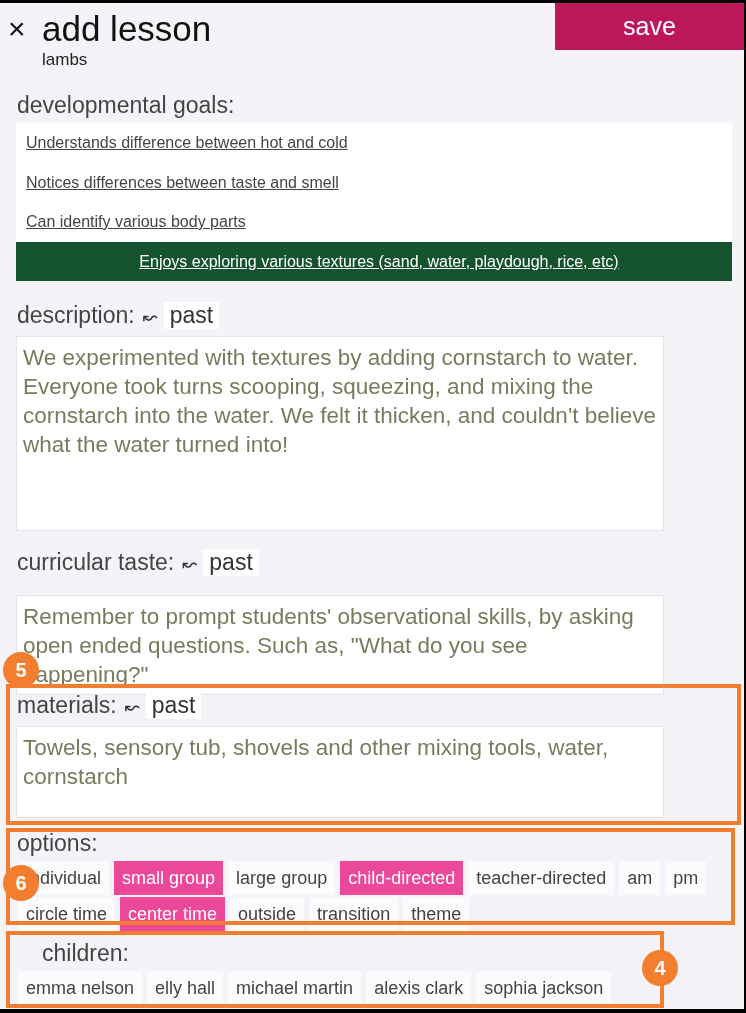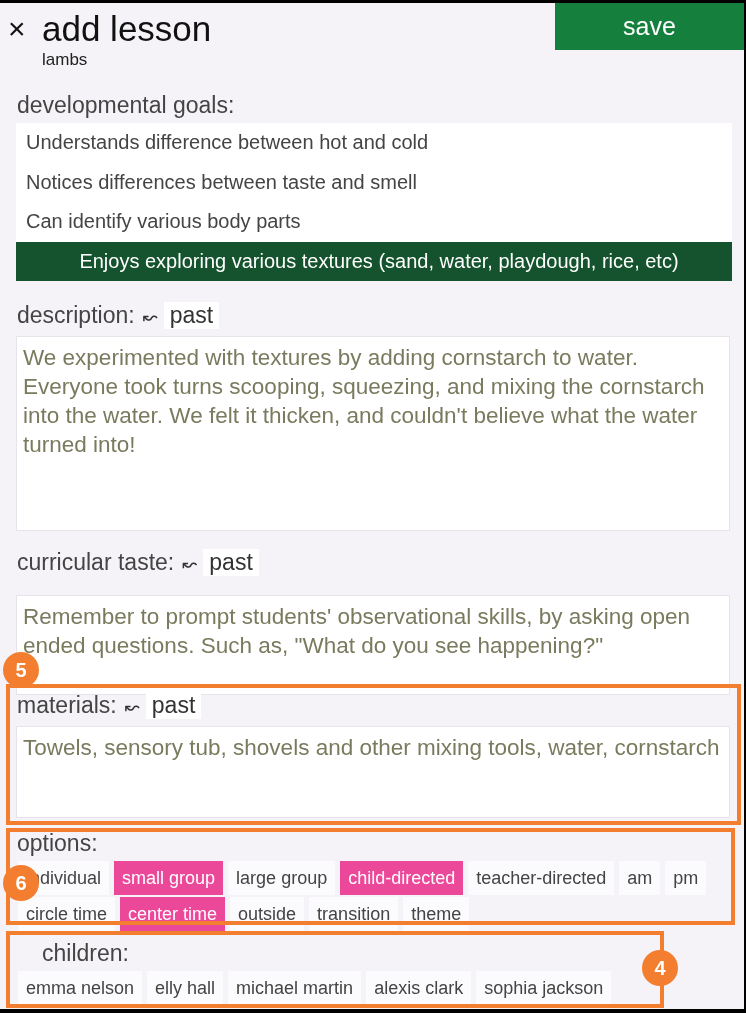--- a/index.html
+++ b/index.html
@@ -12,37 +12,37 @@
   .topbar-edge { position: absolute; left: 0; top: 0; width: 746px; height: 3px; background: #000; }
   .bottom-edge { position: absolute; left: 0; bottom: 0; width: 746px; height: 4px; background: #000; }
   .right-edge { position: absolute; right: 0; top: 0; width: 2px; height: 1013px; background: #000; }
 
   .header { position: absolute; left: 0; top: 3px; width: 746px; height: 70px; }
   .close-btn { position: absolute; left: 8px; top: 8px; font-size: 30px; color: #111; cursor: pointer; line-height: 36px; }
   .title { position: absolute; left: 42px; top: 6px; font-size: 35px; color: #111; line-height: 40px; }
   .subtitle { position: absolute; left: 42px; top: 47px; font-size: 17px; color: #222; }
   .save-btn {
     position: absolute; left: 555px; top: 3px; width: 189px; height: 47px;
-    background: #15803d; color: #fff; font-size: 25px; border: none;
+    background: #be185d; color: #fff; font-size: 25px; border: none;
     display: flex; align-items: center; justify-content: center; cursor: pointer;
     font-family: "Liberation Sans", sans-serif;
   }
 
   .label { position: absolute; left: 17px; font-size: 23px; color: #444; }
   .label .hist { font-size: 18px; margin: 0 6px 0 8px; color: #333; }
   .label .past {
     display: inline-block; background: #fff; padding: 0 6px; font-size: 23px; color: #333; cursor: pointer;
   }
 
   .goals { position: absolute; left: 16px; top: 123px; width: 716px; background: #fff; }
-  .goal { height: 39.5px; line-height: 39.5px; padding-left: 10px; font-size: 20px; color: #444; cursor: pointer; }
+  .goal { height: 39.5px; line-height: 39.5px; padding-left: 10px; font-size: 16px; color: #444; cursor: pointer; text-decoration: underline; }
   .goal.selected { background: #14532d; color: #fff; text-align: center; }
 
   .textbox {
-    position: absolute; left: 16px; width: 714px; background: #fff;
+    position: absolute; left: 16px; width: 648px; background: #fff;
     border: 1px solid #e6e4ea; box-sizing: border-box;
     padding: 6px 6px; font-size: 22.5px; line-height: 29px; color: #7a7a5e;
   }
 
   .chips { position: absolute; left: 18px; display: flex; flex-wrap: wrap; width: 710px; }
   .chip {
     background: #fbfafc; color: #444; font-size: 18px; padding: 0 8px; height: 34px; line-height: 34px;
     margin: 0 5px 2px 0; cursor: pointer; white-space: nowrap;
   }
   .chip.on { background: #ec4899; color: #fff; }

